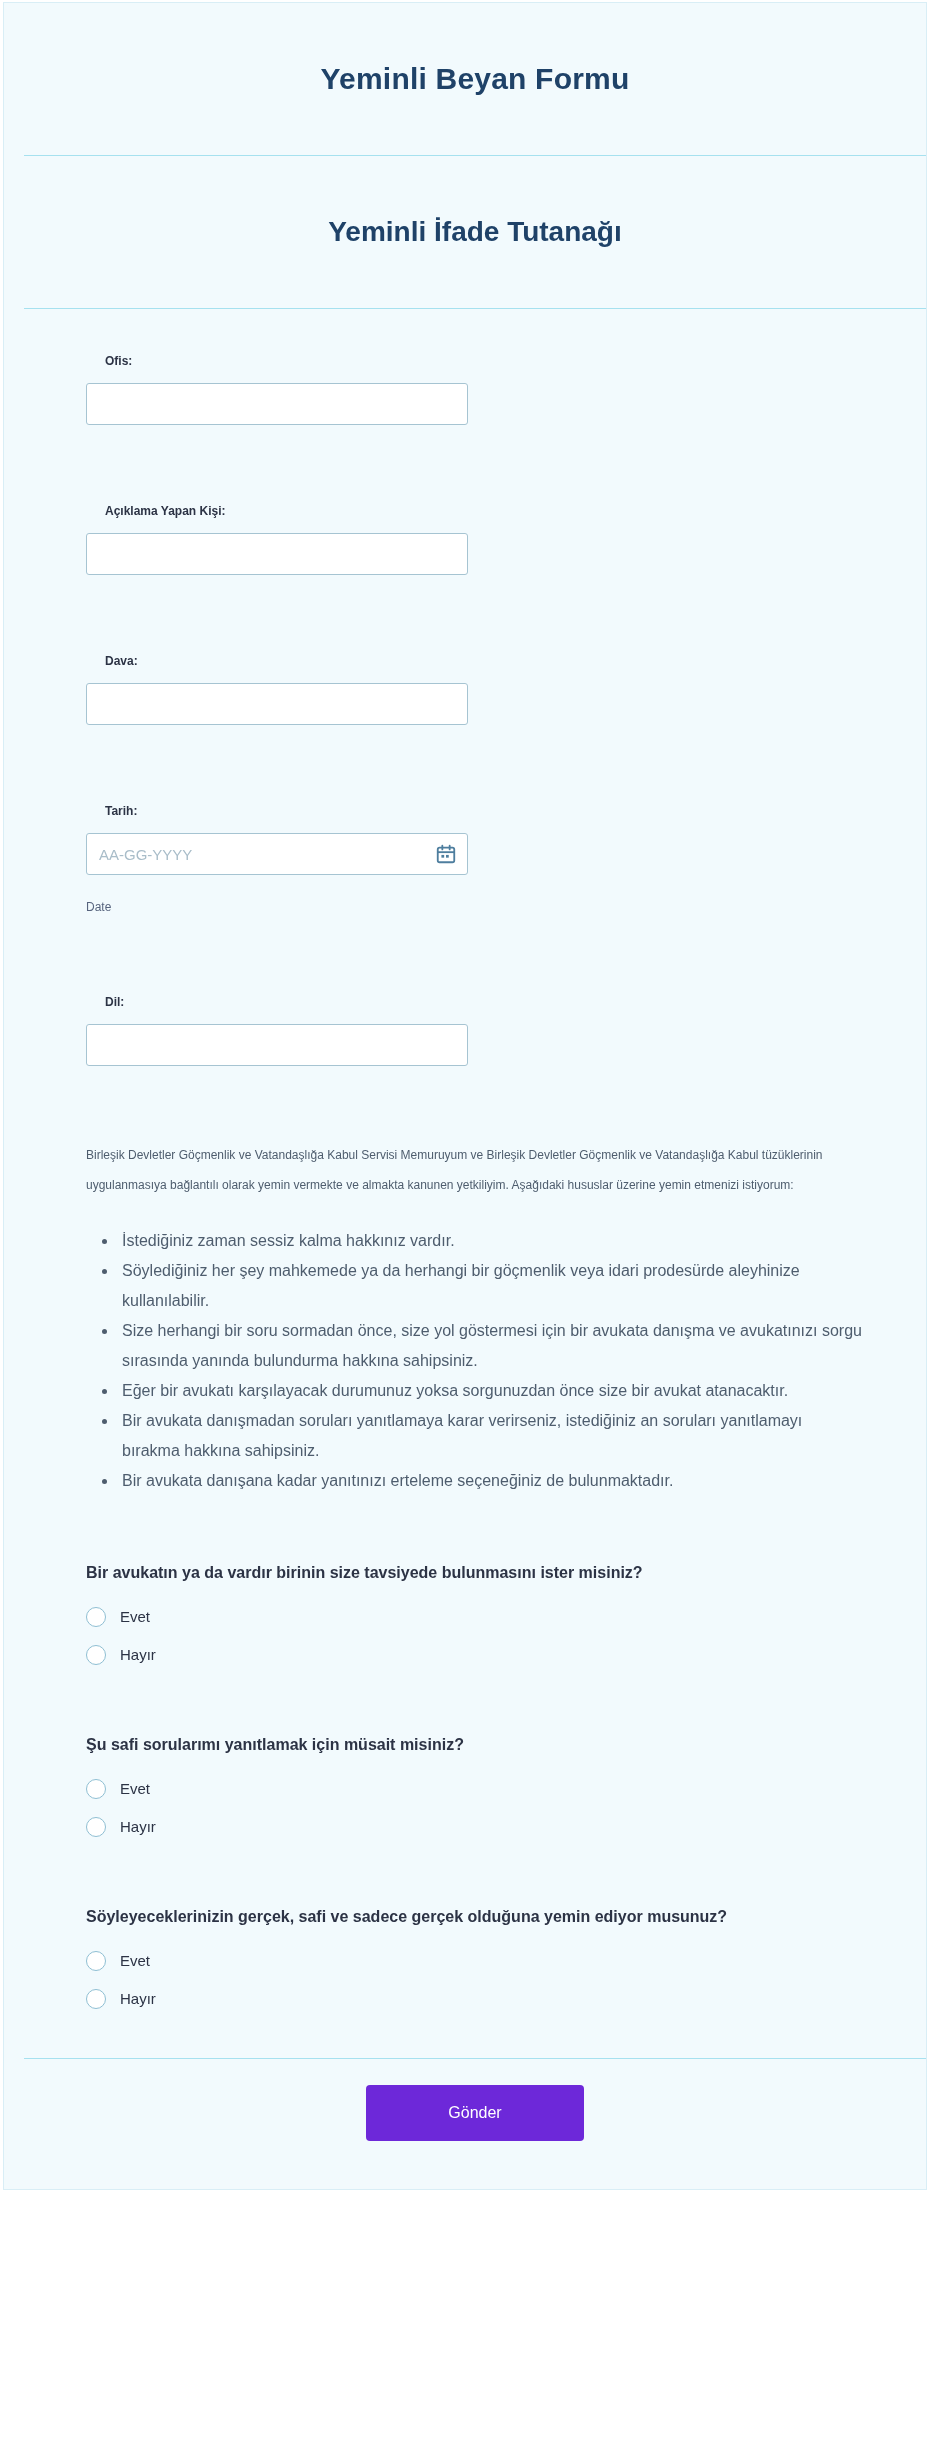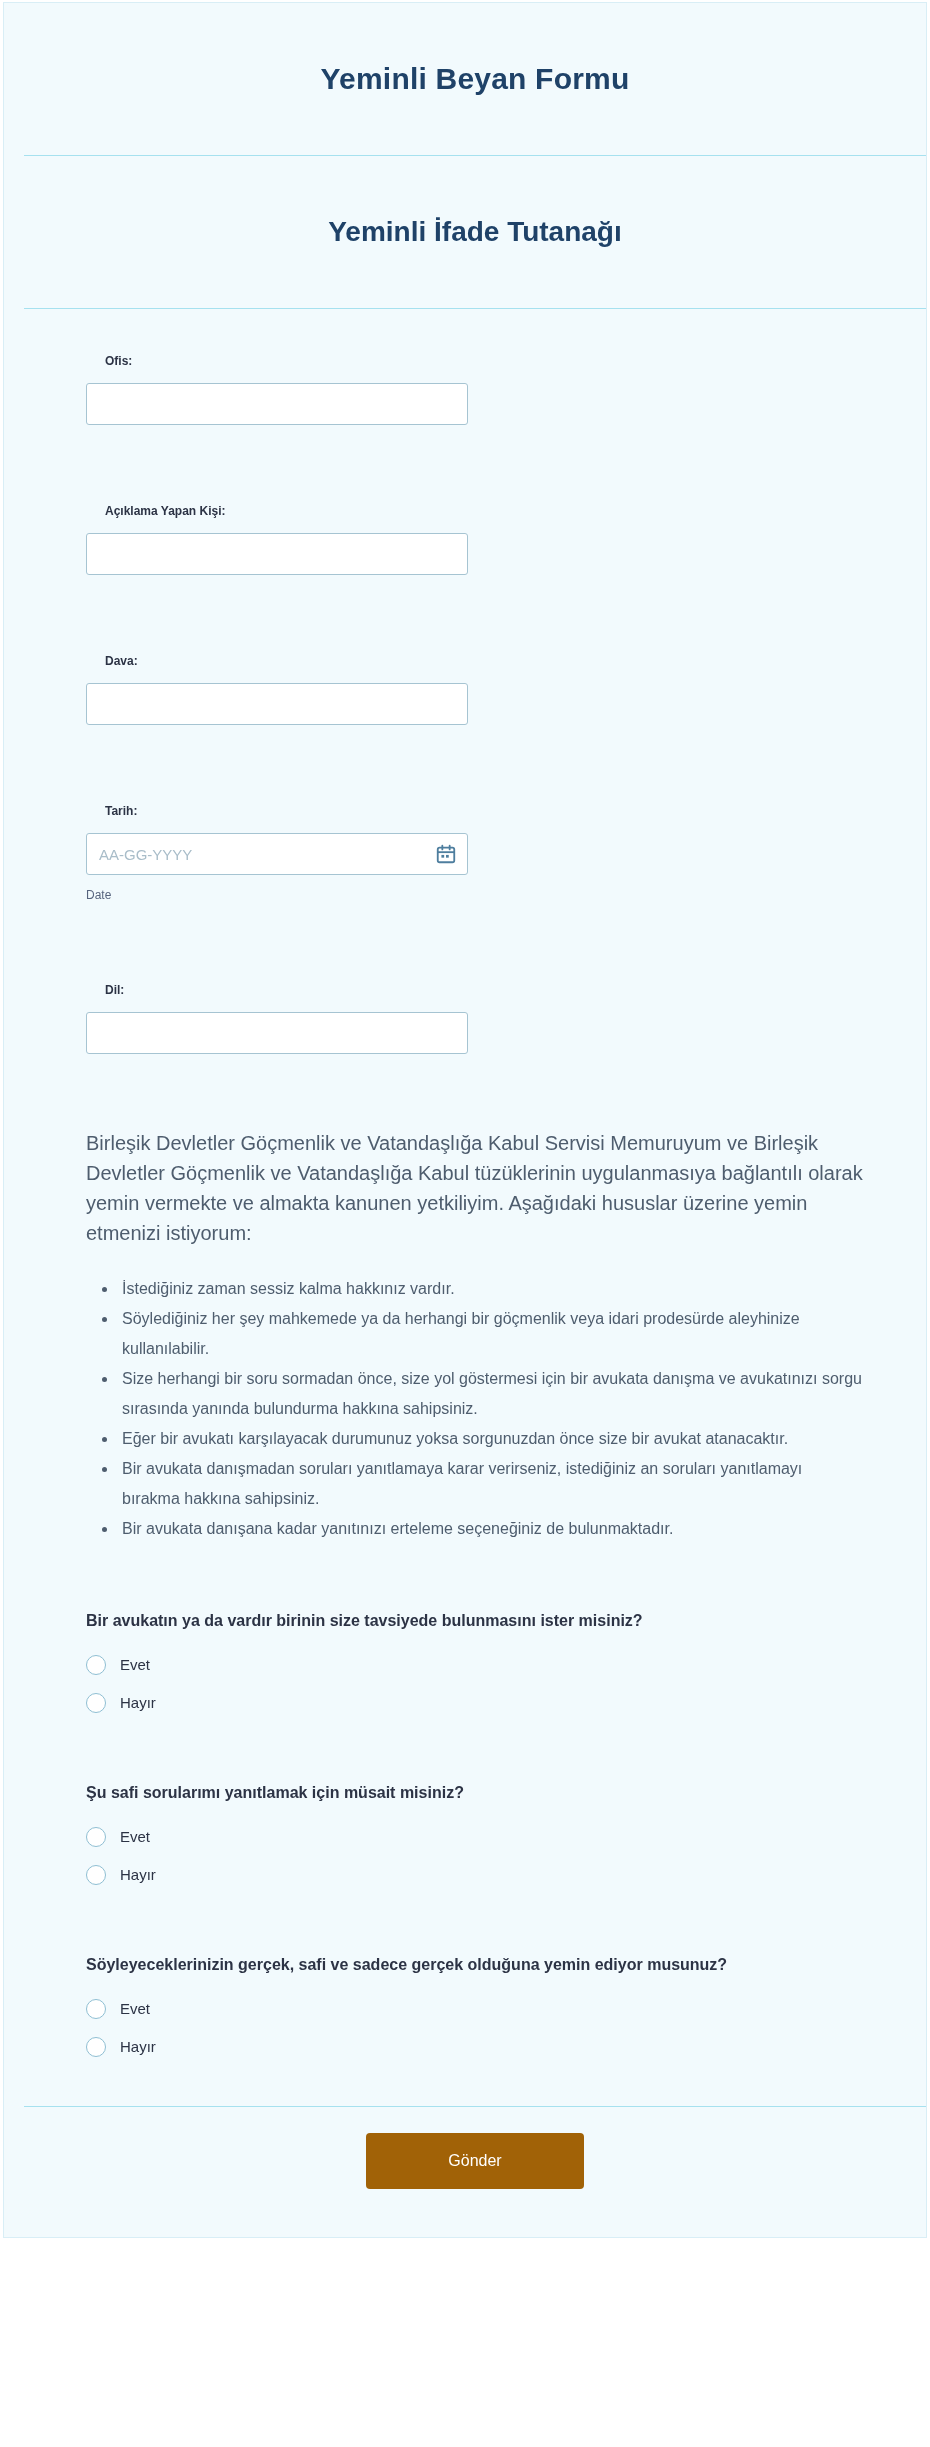--- a/index.html
+++ b/index.html
@@ -80,27 +80,27 @@
     padding: 2px;
     cursor: pointer;
     display: flex;
     align-items: center;
     justify-content: center;
   }
   .sublabel {
     font-size: 12px;
     line-height: 17px;
     color: #57647e;
-    margin-top: 12px;
+    margin-top: 24px;
   }
   
   .para {
     max-width: 802px;
     margin: 24px 0 0;
-    font-size: 20px;
+    font-size: 12px;
     line-height: 30px;
     color: #4e5d6e;
   }
   .rights-intro { margin-top: 146px; }
   .rights-list {
     margin: 26px 0 0;
     padding-left: 32px;
     font-size: 16px;
     line-height: 30px;
     color: #4e5d6e;
@@ -141,21 +141,21 @@
   }
   
   .form-footer {
     border-top: 1px solid #a6e1ef;
     padding: 26px 0 48px;
     text-align: center;
   }
   .submit-btn {
     width: 218px;
     height: 56px;
-    background: #a16207;
+    background: #6d28d9;
     color: #ffffff;
     border: none;
     border-radius: 4px;
     font-size: 16px;
     font-weight: 500;
     font-family: inherit;
     cursor: pointer;
   }
 </style>
 </head>

